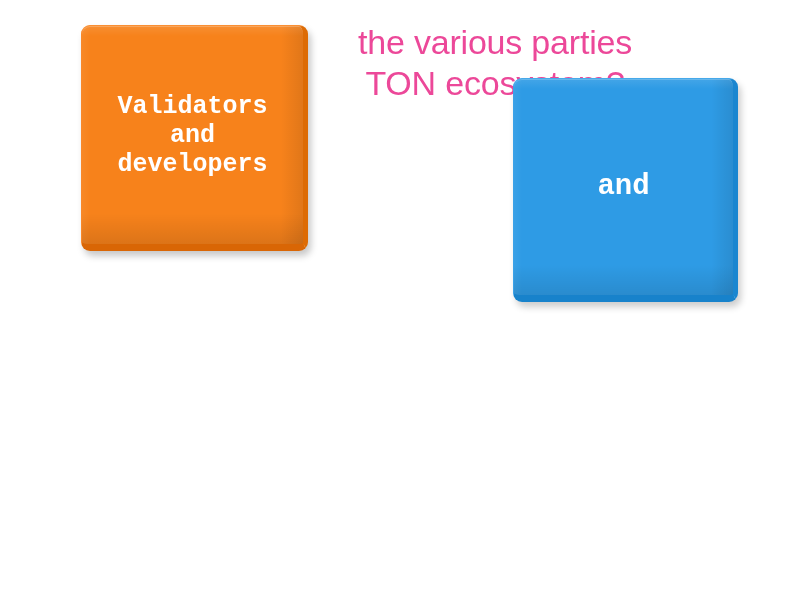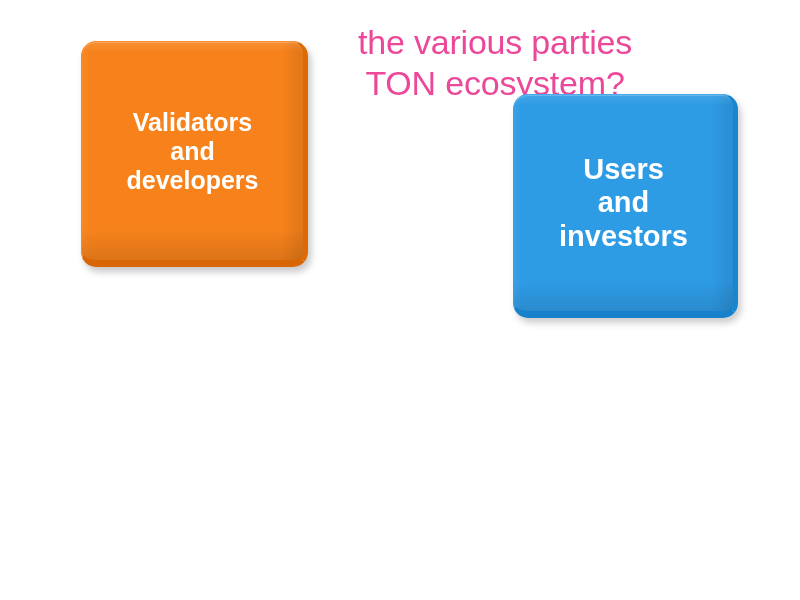--- a/index.html
+++ b/index.html
@@ -38,31 +38,30 @@
   }
   #heading .hline {
     display: block;
   }
 
   
   .flowbox {
     position: absolute;
     z-index: 3;
     box-sizing: border-box;
-    border-radius: 15px;
+    border-radius: 9px;
     display: flex;
     align-items: center;
     justify-content: center;
     text-align: center;
     color: #ffffff;
-    font-family: Liberation Sans, sans-serif;
+    font-family: Liberation Mono, monospace;
     font-weight: bold;
     line-height: 1.16;
     text-rendering: optimizeLegibility;
-    margin-top: 16px;
   }
   .flowbox .boxlabel {
     display: block;
     width: 100%;
     padding: 0 6px;
     box-sizing: border-box;
   }
   .flowbox .boxlabel .ln {
     display: block;
   }
@@ -136,19 +135,17 @@
   <div class="flowbox" id="box-validators">
     <span class="boxlabel">
       <span class="ln">Validators</span>
       <span class="ln">and</span>
       <span class="ln">developers</span>
     </span>
   </div>
 
   <div class="flowbox" id="box-users">
     <span class="boxlabel">
-      <span class="ln">Users</span>
       <span class="ln">and</span>
-      <span class="ln">investors</span>
     </span>
   </div>
 
 </div>
 
 </body></html>

